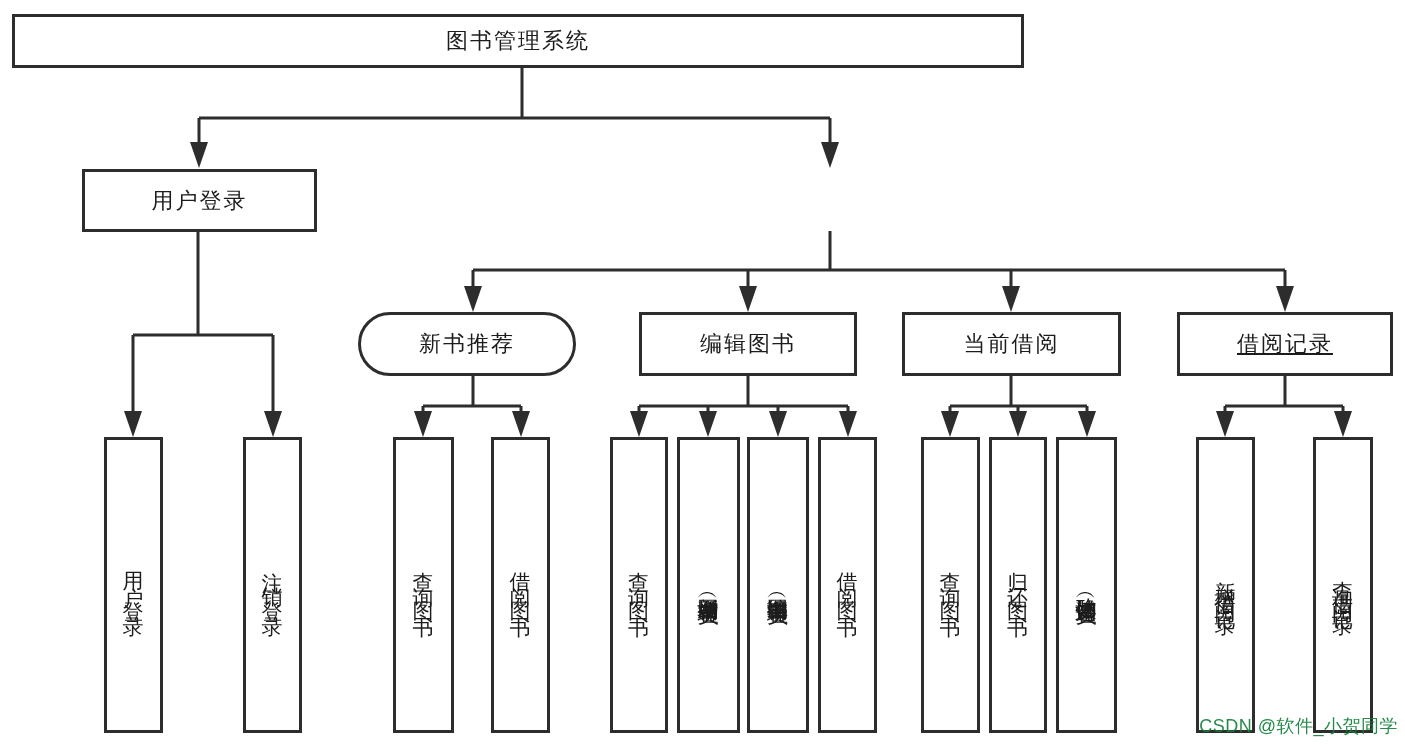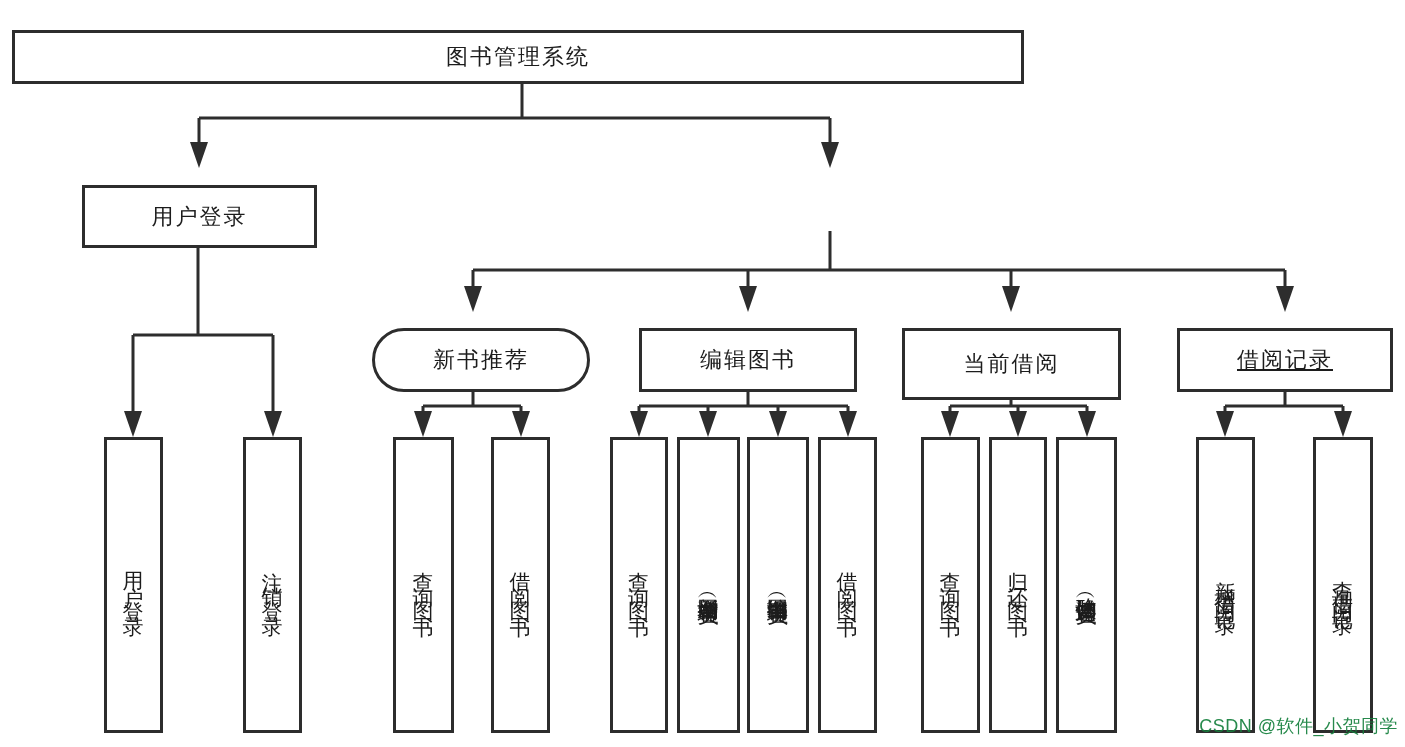--- a/index.html
+++ b/index.html
@@ -9,35 +9,35 @@
     overflow:hidden;
   }
   .stage{position:absolute;left:0;top:0;width:1405px;height:747px;}
   svg.wires{position:absolute;left:0;top:0;z-index:1;}
   .node{
     position:absolute;z-index:2;background:#ffffff;
     border:3px solid #2d2d2d;box-sizing:border-box;
     display:flex;align-items:center;justify-content:center;
     color:#1c1c1c;
   }
-  .hnode{font-size:22px;letter-spacing:2px;white-space:nowrap;margin-top:16px;}
+  .hnode{font-size:22px;letter-spacing:2px;white-space:nowrap;}
   .vnode span{
     writing-mode:vertical-rl;text-orientation:mixed;
     font-size:21px;line-height:1.0;white-space:nowrap;
   }
   .ls4 span{letter-spacing:15px;}
   .ls6 span{letter-spacing:7px;}
   .ls8 span{letter-spacing:1px;}
   
   .n-root{left:12px;top:14px;width:1012px;height:54px;}
   .n-user-login{left:82px;top:169px;width:235px;height:63px;}
   .n-book-mgmt{left:712px;top:168px;width:236px;height:63px;}
-  .n-new-book-rec{left:372px;top:312px;width:218px;height:64px;border-radius:32px;}
+  .n-new-book-rec{left:358px;top:312px;width:218px;height:64px;border-radius:32px;}
   .n-book-borrow{left:639px;top:312px;width:218px;height:64px;}
-  .n-current-borrow{left:902px;top:312px;width:219px;height:72px;}
+  .n-current-borrow{left:902px;top:312px;width:219px;height:64px;}
   .n-borrow-records{left:1177px;top:312px;width:216px;height:64px;text-decoration:underline;}
   .leaf{top:437px;height:296px;}
   .n-l-user-login{left:104px;width:59px;}
   .n-l-logout{left:243px;width:59px;}
   .n-l-query-books-1{left:393px;width:61px;}
   .n-l-borrow-books-1{left:491px;width:59px;}
   .n-l-query-books-2{left:610px;width:58px;}
   .n-l-add-books{left:677px;width:63px;}
   .n-l-edit-books{left:747px;width:62px;}
   .n-l-borrow-books-2{left:818px;width:59px;}

